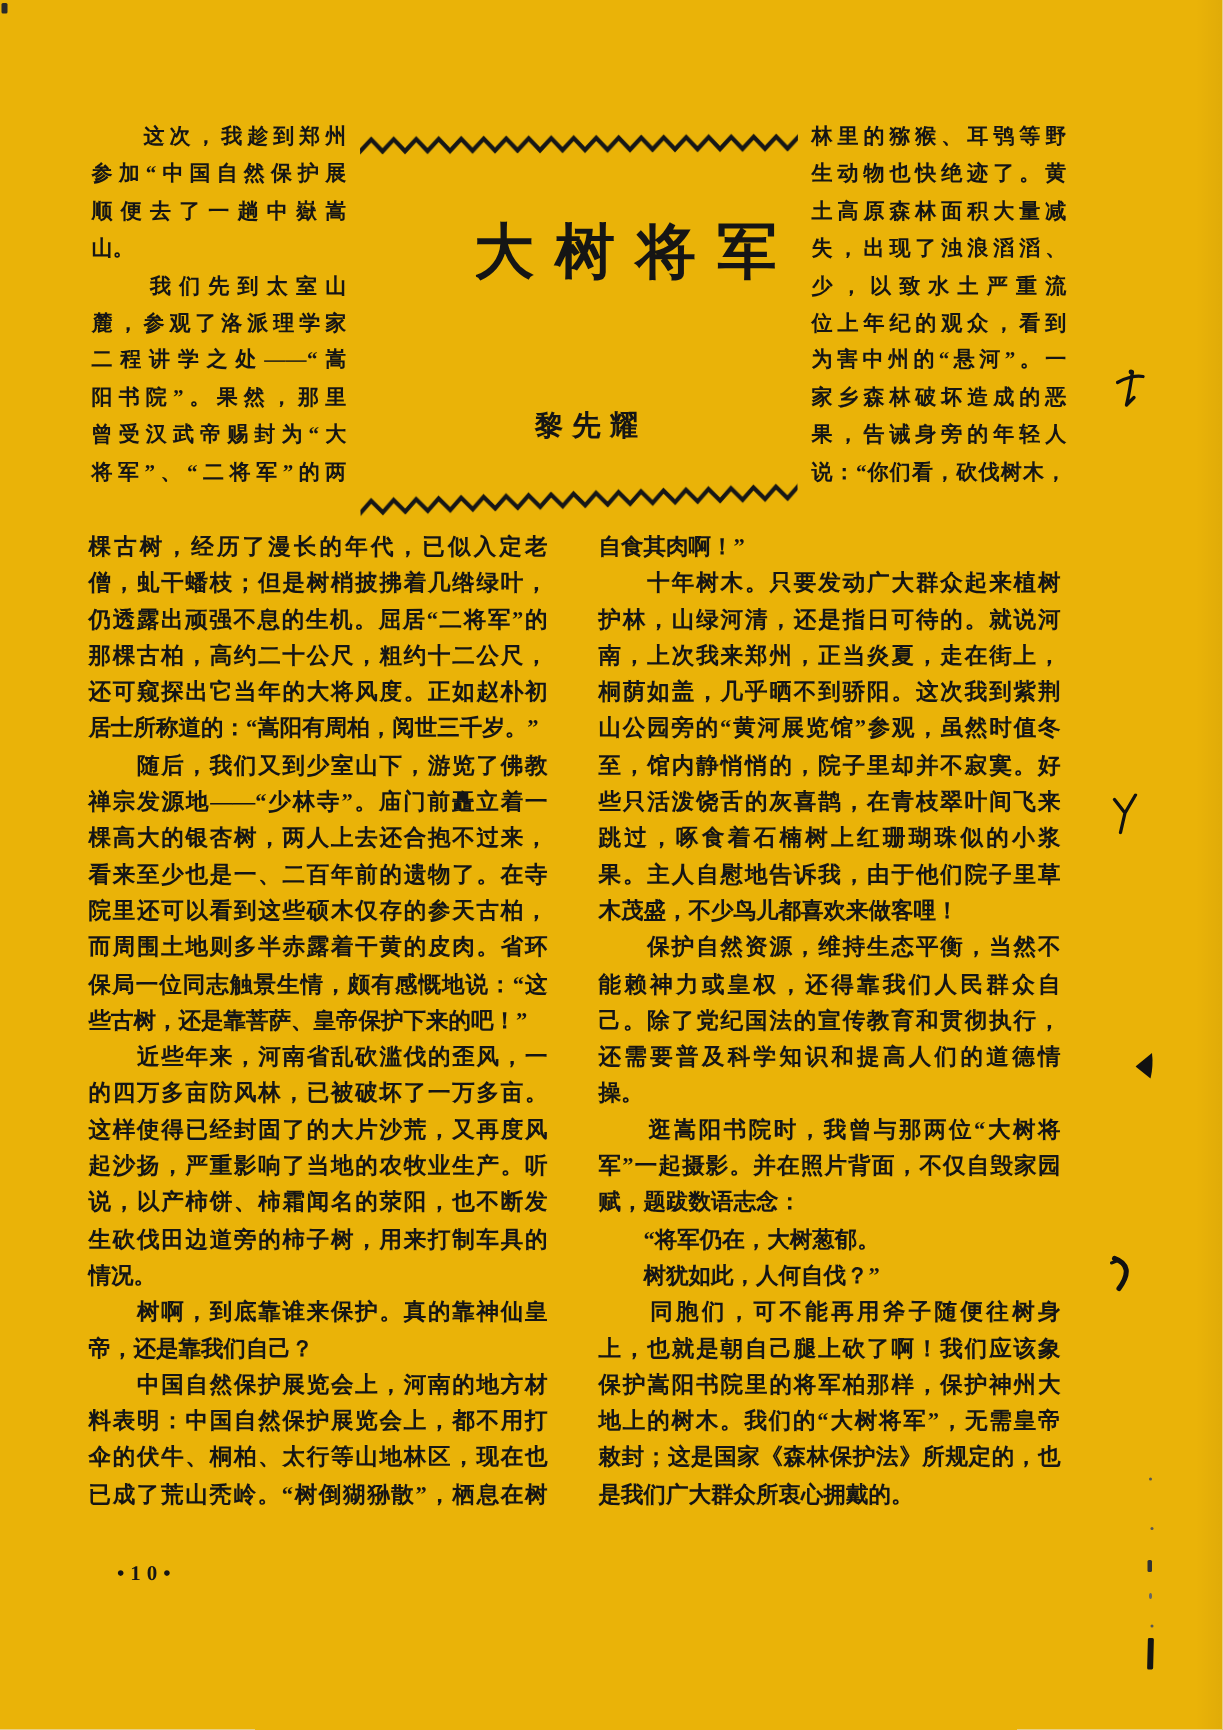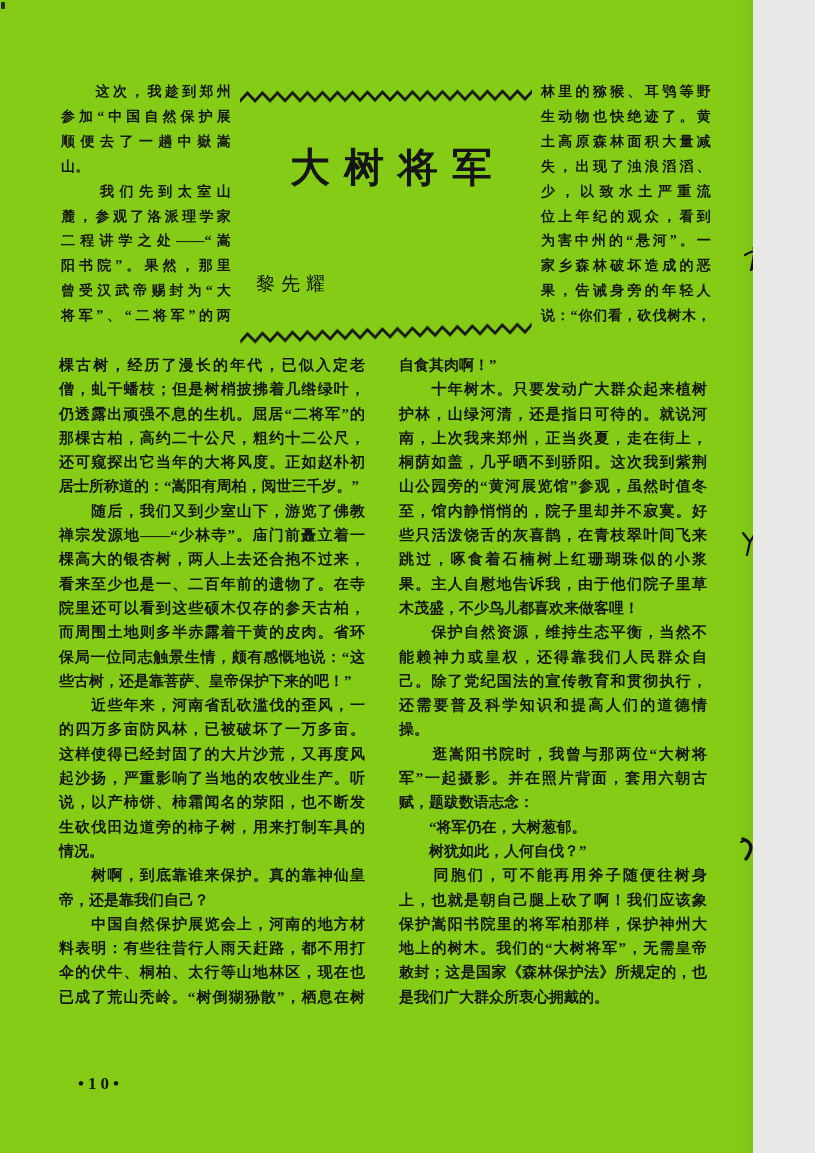--- a/index.html
+++ b/index.html
@@ -1,19 +1,19 @@
 <!DOCTYPE html>
 <html><head>
 <meta charset="utf-8">
 <style>
   html,body{margin:0;padding:0;background:#e8e8e6;}
   #page{
     position:relative;
-    width:753px;height:1153px;
-    background:#84cc16;
+    width:815px;height:1153px;
+    background:#eab308;
     overflow:hidden;
     font-family:"Liberation Serif","DejaVu Serif",serif;
     color:#151515;
     -webkit-font-smoothing:antialiased;
   }
   
   #page::after{
     content:"";position:absolute;top:0;right:0;width:18px;height:100%;
     background:linear-gradient(to right,rgba(0,0,0,0),rgba(0,0,0,0.045));
     pointer-events:none;
@@ -33,32 +33,32 @@
   #col-left-main  {left:59px;  top:353px; width:306px; font-size:15px; line-height:24.3px;}
   #col-right-main {left:399px; top:353px; width:308px; font-size:15px; line-height:24.3px;}
 
   
   #title-block{position:absolute;left:250px;top:88px;width:282px;height:256px;}
   .zigzag{position:absolute;left:-10px;width:292px;height:14px;}
   #zigzag-top{top:1px;transform:rotate(-0.4deg);}
   #zigzag-bottom{top:238px;transform:rotate(-2deg);}
   #article-title{
     position:absolute;left:0;top:52px;width:282px;
-    text-align:center;font-size:40px;font-weight:700;
+    text-align:right;font-size:40px;font-weight:700;
     letter-spacing:14px;padding-left:14px;box-sizing:border-box;
   }
   #article-author{
     position:absolute;left:0;top:183px;width:282px;
-    font-size:19px;font-weight:400;
+    text-align:center;font-size:19px;font-weight:700;
     letter-spacing:6px;padding-left:6px;box-sizing:border-box;
   }
 
   #page-number{
     position:absolute;left:78px;top:1042px;
-    font-size:17px;font-weight:700;letter-spacing:4px;margin-top:32px;
+    font-size:14px;font-weight:700;letter-spacing:4px;
   }
 
   
   .mark{position:absolute;pointer-events:none;}
   #mark-corner{left:1px;top:2px;width:4px;height:7px;background:#2a2a2a;border-radius:1px;}
   #mark-scribble{left:744px;top:246px;}
   #mark-y{left:741px;top:529px;}
   #mark-triangle{left:757px;top:701px;}
   #mark-paren{left:740px;top:836px;}
   .speck{position:absolute;background:#555;border-radius:50%;}
@@ -104,21 +104,21 @@
       <div class="tline">　　近些年来，河南省乱砍滥伐的歪风，一</div>
       <div class="tline">的四万多亩防风林，已被破坏了一万多亩。</div>
       <div class="tline">这样使得已经封固了的大片沙荒，又再度风</div>
       <div class="tline">起沙扬，严重影响了当地的农牧业生产。听</div>
       <div class="tline">说，以产柿饼、柿霜闻名的荥阳，也不断发</div>
       <div class="tline">生砍伐田边道旁的柿子树，用来打制车具的</div>
       <div class="tline pend">情况。</div>
       <div class="tline">　　树啊，到底靠谁来保护。真的靠神仙皇</div>
       <div class="tline pend">帝，还是靠我们自己？</div>
       <div class="tline">　　中国自然保护展览会上，河南的地方材</div>
-      <div class="tline">料表明：有些往昔行人雨天赶路，都不用打</div>
+      <div class="tline">料表明：中国自然保护展览会上，都不用打</div>
       <div class="tline">伞的伏牛、桐柏、太行等山地林区，现在也</div>
       <div class="tline">已成了荒山秃岭。“树倒猢狲散”，栖息在树</div>
     </div>
   <div id="col-right-top" class="colblock">
       <div class="tline">林里的猕猴、耳鸮等野</div>
       <div class="tline">生动物也快绝迹了。黄</div>
       <div class="tline">土高原森林面积大量减</div>
       <div class="tline">失，出现了浊浪滔滔、</div>
       <div class="tline">少，以致水土严重流</div>
       <div class="tline">位上年纪的观众，看到</div>
@@ -138,21 +138,21 @@
       <div class="tline">些只活泼饶舌的灰喜鹊，在青枝翠叶间飞来</div>
       <div class="tline">跳过，啄食着石楠树上红珊瑚珠似的小浆</div>
       <div class="tline">果。主人自慰地告诉我，由于他们院子里草</div>
       <div class="tline pend">木茂盛，不少鸟儿都喜欢来做客哩！</div>
       <div class="tline">　　保护自然资源，维持生态平衡，当然不</div>
       <div class="tline">能赖神力或皇权，还得靠我们人民群众自</div>
       <div class="tline">己。除了党纪国法的宣传教育和贯彻执行，</div>
       <div class="tline">还需要普及科学知识和提高人们的道德情</div>
       <div class="tline pend">操。</div>
       <div class="tline">　　逛嵩阳书院时，我曾与那两位“大树将</div>
-      <div class="tline">军”一起摄影。并在照片背面，套用六朝古</div>
+      <div class="tline">军”一起摄影。并在照片背面，不仅自毁家园</div>
       <div class="tline pend">赋，题跋数语志念：</div>
       <div class="tline pend">　　“将军仍在，大树葱郁。</div>
       <div class="tline pend">　　树犹如此，人何自伐？”</div>
       <div class="tline">　　同胞们，可不能再用斧子随便往树身</div>
       <div class="tline">上，也就是朝自己腿上砍了啊！我们应该象</div>
       <div class="tline">保护嵩阳书院里的将军柏那样，保护神州大</div>
       <div class="tline">地上的树木。我们的“大树将军”，无需皇帝</div>
       <div class="tline">敕封；这是国家《森林保护法》所规定的，也</div>
       <div class="tline pend">是我们广大群众所衷心拥戴的。</div>
     </div>

